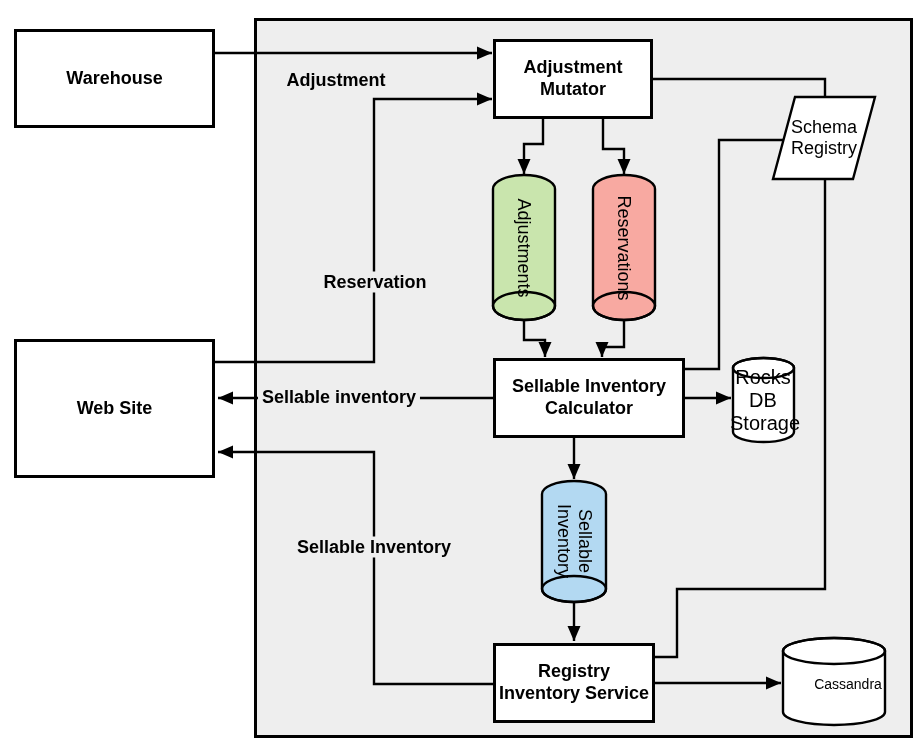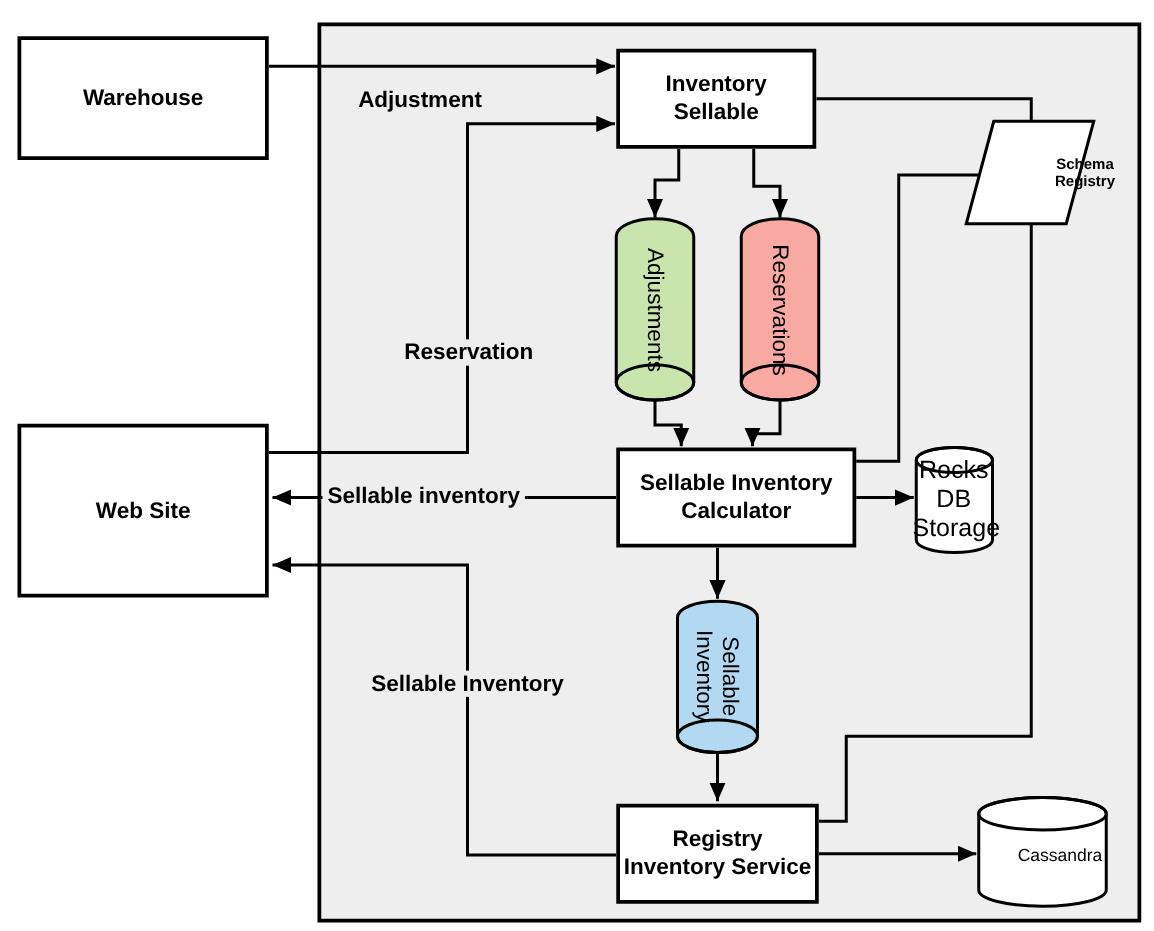--- a/index.html
+++ b/index.html
@@ -26,21 +26,21 @@
   .edge-lbl{font-weight:bold;font-size:18px;background:#eeeeee;padding:0 4px;white-space:nowrap;}
   .l-adjustment {left:336px;top:53px;margin-top:27px;}
   .l-reservation{left:375px;top:246px;margin-top:36px;}
   .l-sell-low   {left:339px;top:397px;}
   .l-sell-up    {left:374px;top:547px;}
   .cyl-lbl{font-size:18px;line-height:1.15;}
   .rot{transform:translate(-50%,-50%) rotate(90deg);}
   .l-adjustments {left:524px;top:248px;white-space:nowrap;}
   .l-reservations{left:624px;top:248px;white-space:nowrap;}
   .l-blue        {left:574px;top:541px;width:112px;}
-  .l-schema   {left:868px;top:138px;width:84px;font-size:12px;font-weight:bold;}
+  .l-schema   {left:824px;top:138px;width:84px;font-size:18px;}
   .l-rocks    {left:763px;top:400px;width:66px;font-size:20px;line-height:1.15;}
   .l-cassandra{left:848px;top:684px;font-size:14px;white-space:nowrap;}
 </style>
 </head>
 <body>
 
 <div class="stage">
 
   <div class="boundary"></div>
 
@@ -85,21 +85,21 @@
     <ellipse cx="834" cy="651" rx="51" ry="13" fill="none" stroke="#000" stroke-width="2.4"></ellipse>
   </svg>
 
   <div class="node n-warehouse">
     <span>Warehouse</span>
   </div>
   <div class="node n-website">
     <span>Web Site</span>
   </div>
   <div class="node n-mutator">
-    <span>Inventory Sellable</span>
+    <span>Adjustment Mutator</span>
   </div>
   <div class="node n-calculator">
     <span>Sellable Inventory Calculator</span>
   </div>
   <div class="node n-service">
     <span>Registry Inventory Service</span>
   </div>
 
   <div class="lbl rot cyl-lbl l-adjustments">Adjustments</div>
   <div class="lbl rot cyl-lbl l-reservations">Reservations</div>

